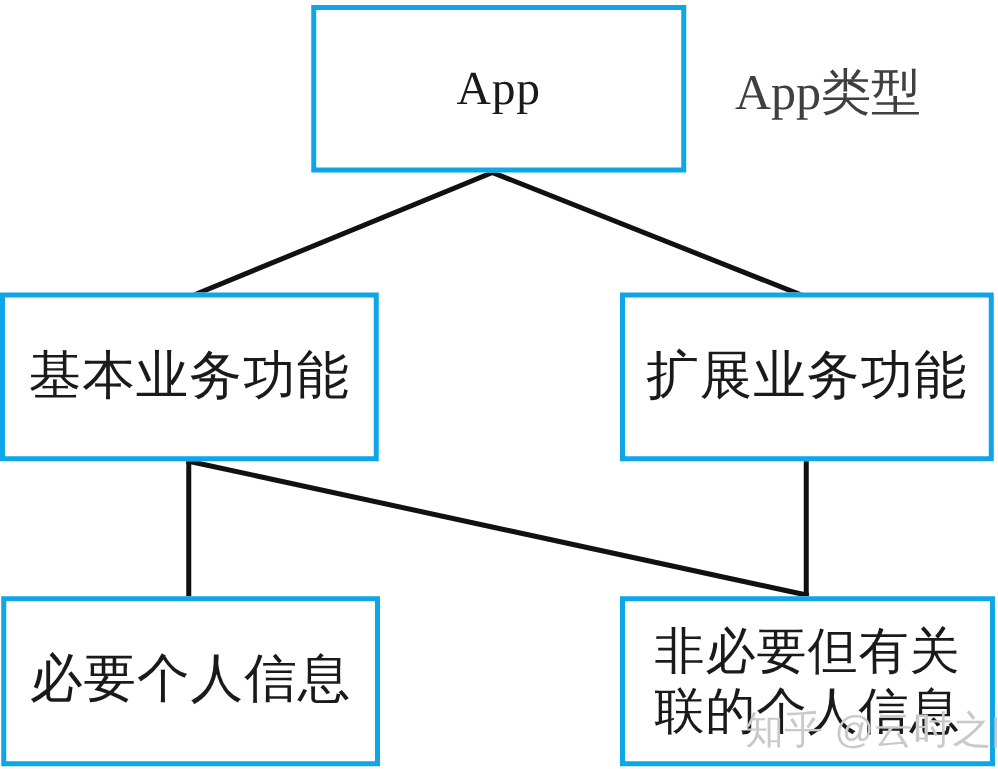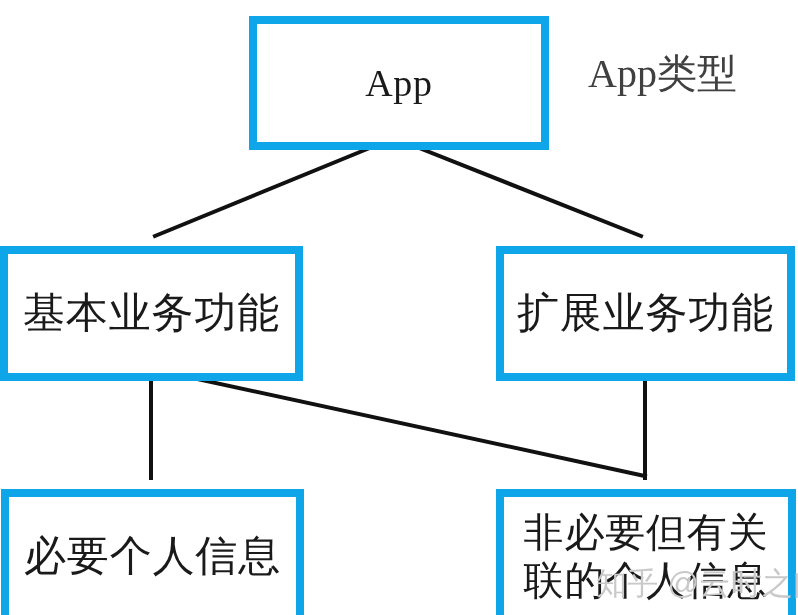--- a/index.html
+++ b/index.html
@@ -11,27 +11,26 @@
     position: relative;
     width: 798px;
     height: 615px;
     background: #ffffff;
     overflow: hidden;
     font-family: "Liberation Serif", "DejaVu Serif", serif;
   }
   .node-box {
     position: absolute;
     box-sizing: border-box;
-    border: 8px solid #0ea5e9;
+    border: 4px solid #0ea5e9;
     background: #ffffff;
     display: flex;
     align-items: center;
     justify-content: center;
     z-index: 3;
-    margin-top: 12px;
   }
   .node-label {
     color: #1a1a1a;
     text-align: center;
     line-height: 1.18;
     white-space: pre-line;
     letter-spacing: 0.02em;
   }
   .cjk {
     font-size: 42px;

